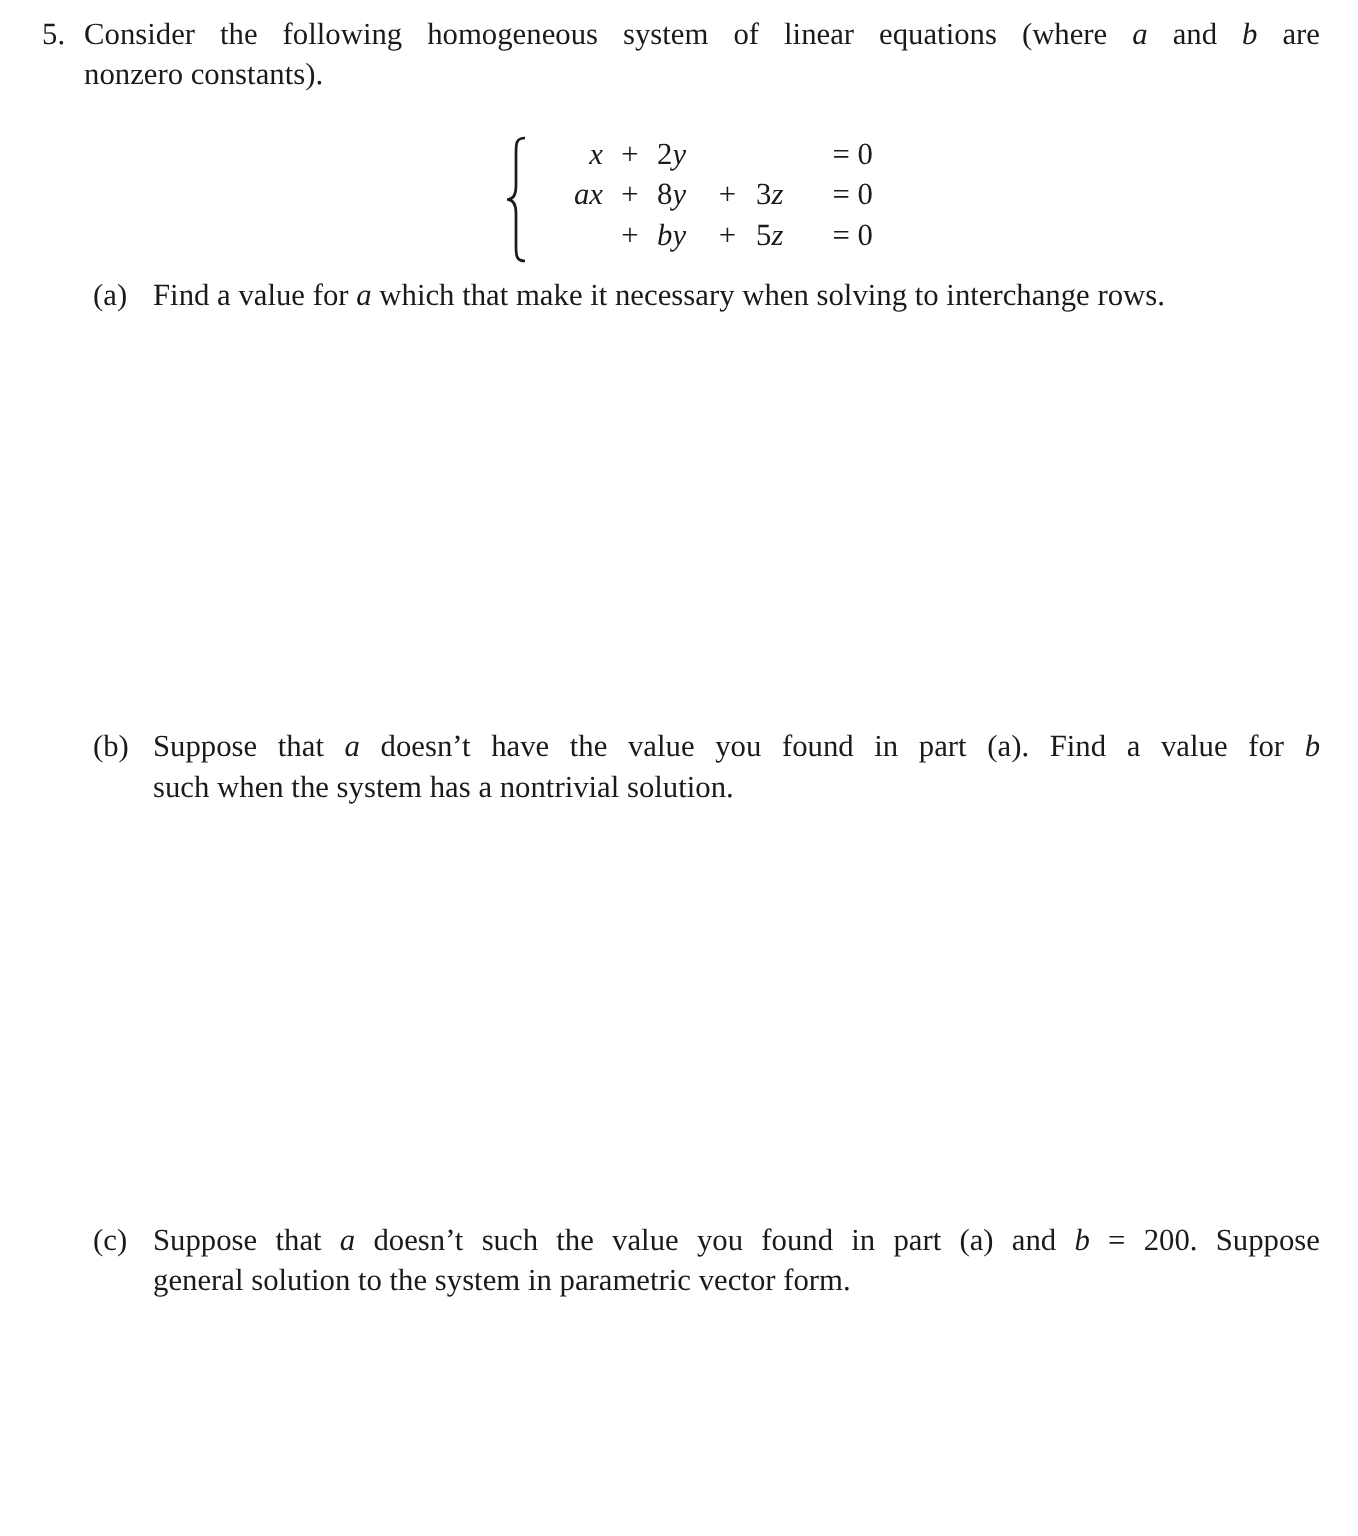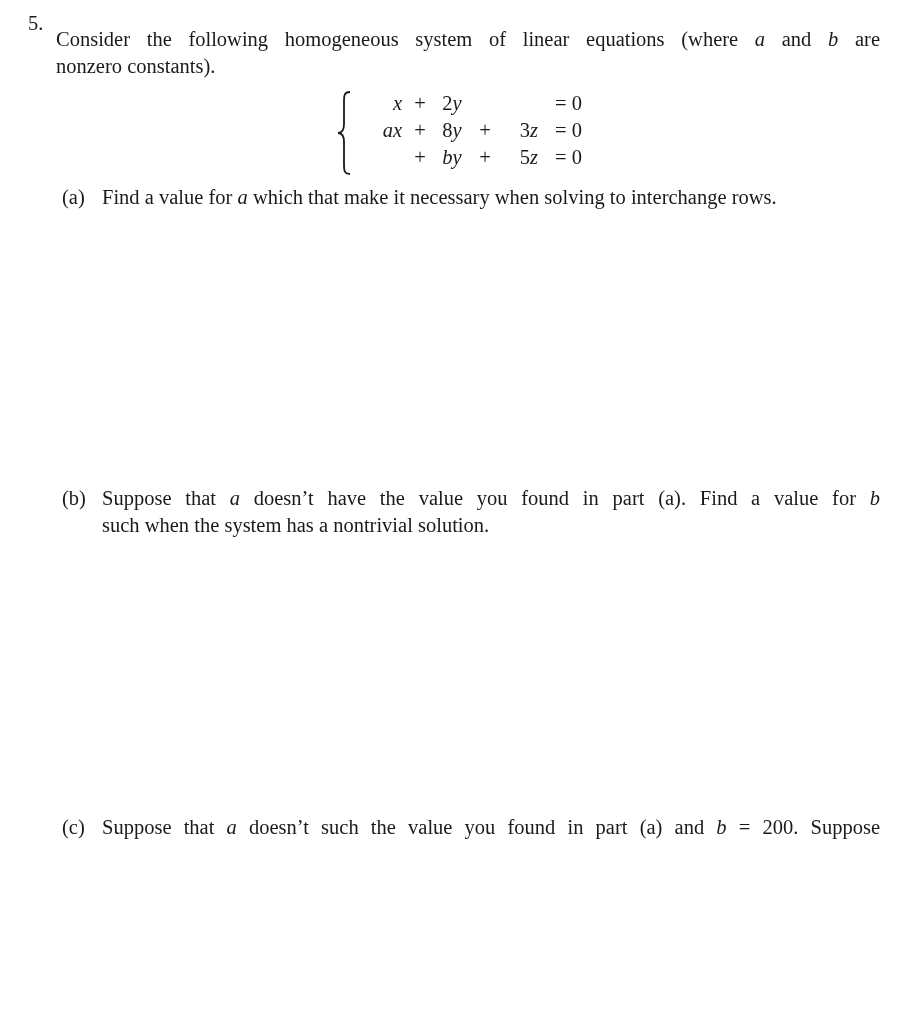--- a/index.html
+++ b/index.html
@@ -39,21 +39,20 @@
     .intro-text {
       padding-left: 28px;
       text-indent: -0px;
       text-align: justify;
       display: block;
     }
     .intro-line1 {
       display: block;
       text-align: justify;
       text-align-last: justify;
-      margin-top: 16px;
     }
     .intro-line2 {
       display: block;
     }
     .math-i {
       font-style: italic;
     }
 
     
     .system {
@@ -79,23 +78,23 @@
       font-size: 20.5px;
     }
     .eq-table td {
       padding: 0;
       height: 27px;
       line-height: 27px;
       white-space: nowrap;
     }
     .c-x { width: 44px; text-align: right; font-style: italic; }
     .c-op1 { width: 36px; text-align: center; }
-    .c-y { width: 28px; text-align: center; }
+    .c-y { width: 28px; text-align: left; }
     .c-op2 { width: 38px; text-align: center; }
-    .c-z { width: 34px; text-align: right; }
+    .c-z { width: 34px; text-align: left; }
     .c-rhs { width: 38px; text-align: right; padding-left: 6px !important; }
     .var { font-style: italic; }
 
     .part {
       position: absolute;
       left: 62px;
       width: 818px;
     }
     .part-label {
       position: absolute;
@@ -177,16 +176,17 @@
     <div class="part-body">
       <span class="justify-line"><span>Suppose that </span><span class="math-i">a</span><span> doesn’t have the value you found in part (a). Find a value for </span><span class="math-i">b</span></span>
       <span class="last-line">such when the system has a nontrivial solution.</span>
     </div>
   </div>
 
   <div class="part" id="part-c">
     <span class="part-label">(c)</span>
     <div class="part-body">
       <span class="justify-line"><span>Suppose that </span><span class="math-i">a</span><span> doesn’t such the value you found in part (a) and </span><span class="math-i">b</span><span> = 200. Suppose</span></span>
+      <span class="last-line">general solution to the system in parametric vector form.</span>
     </div>
   </div>
 
 </div>
 
 </body></html>

